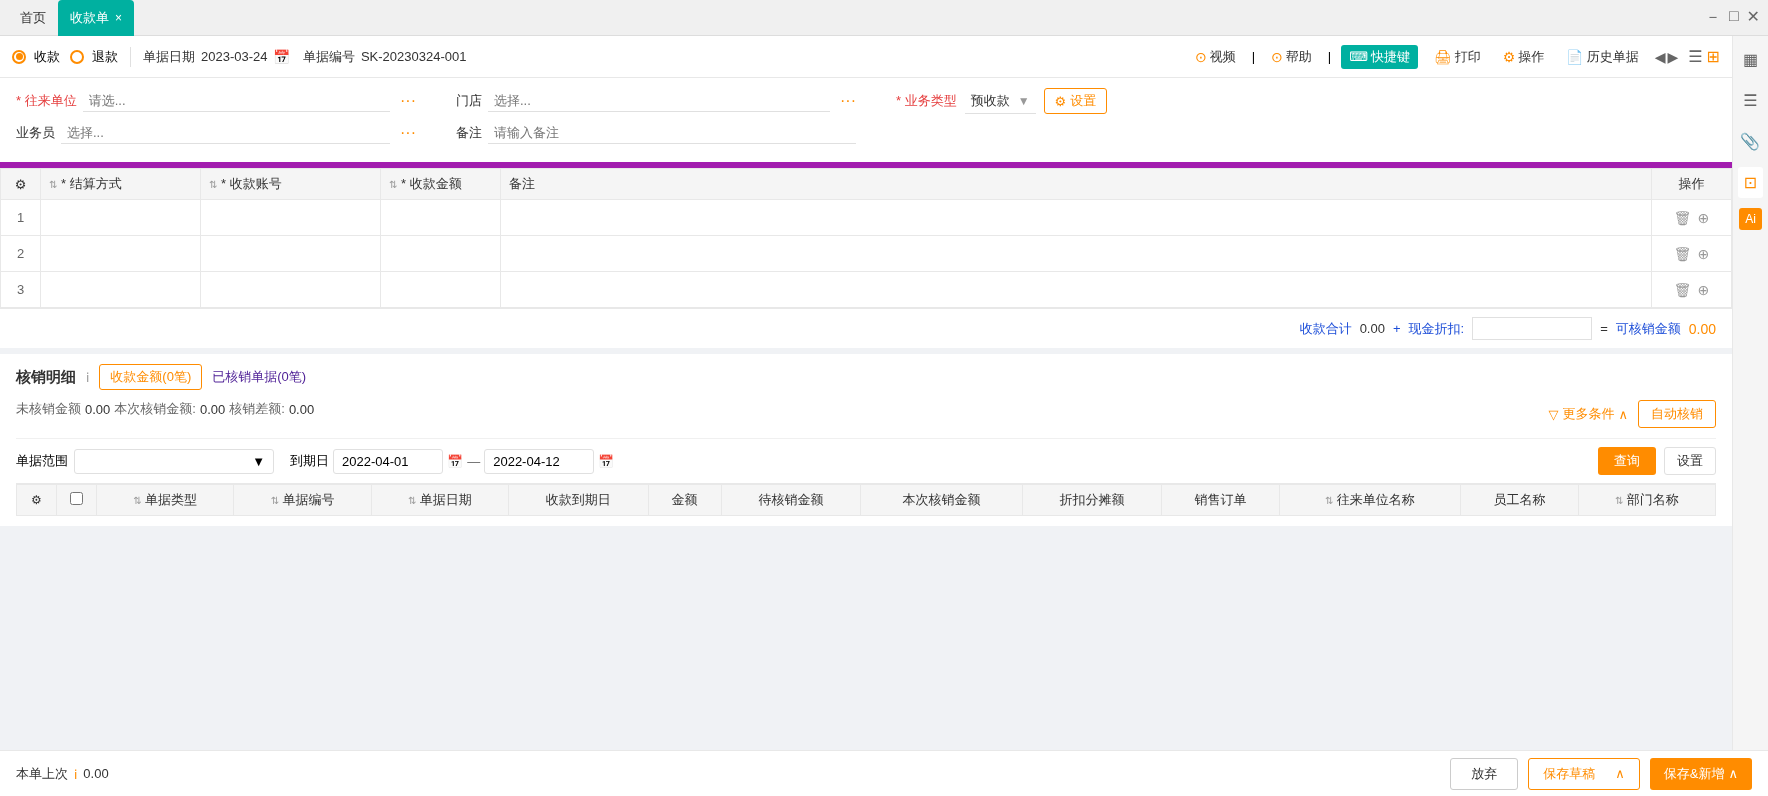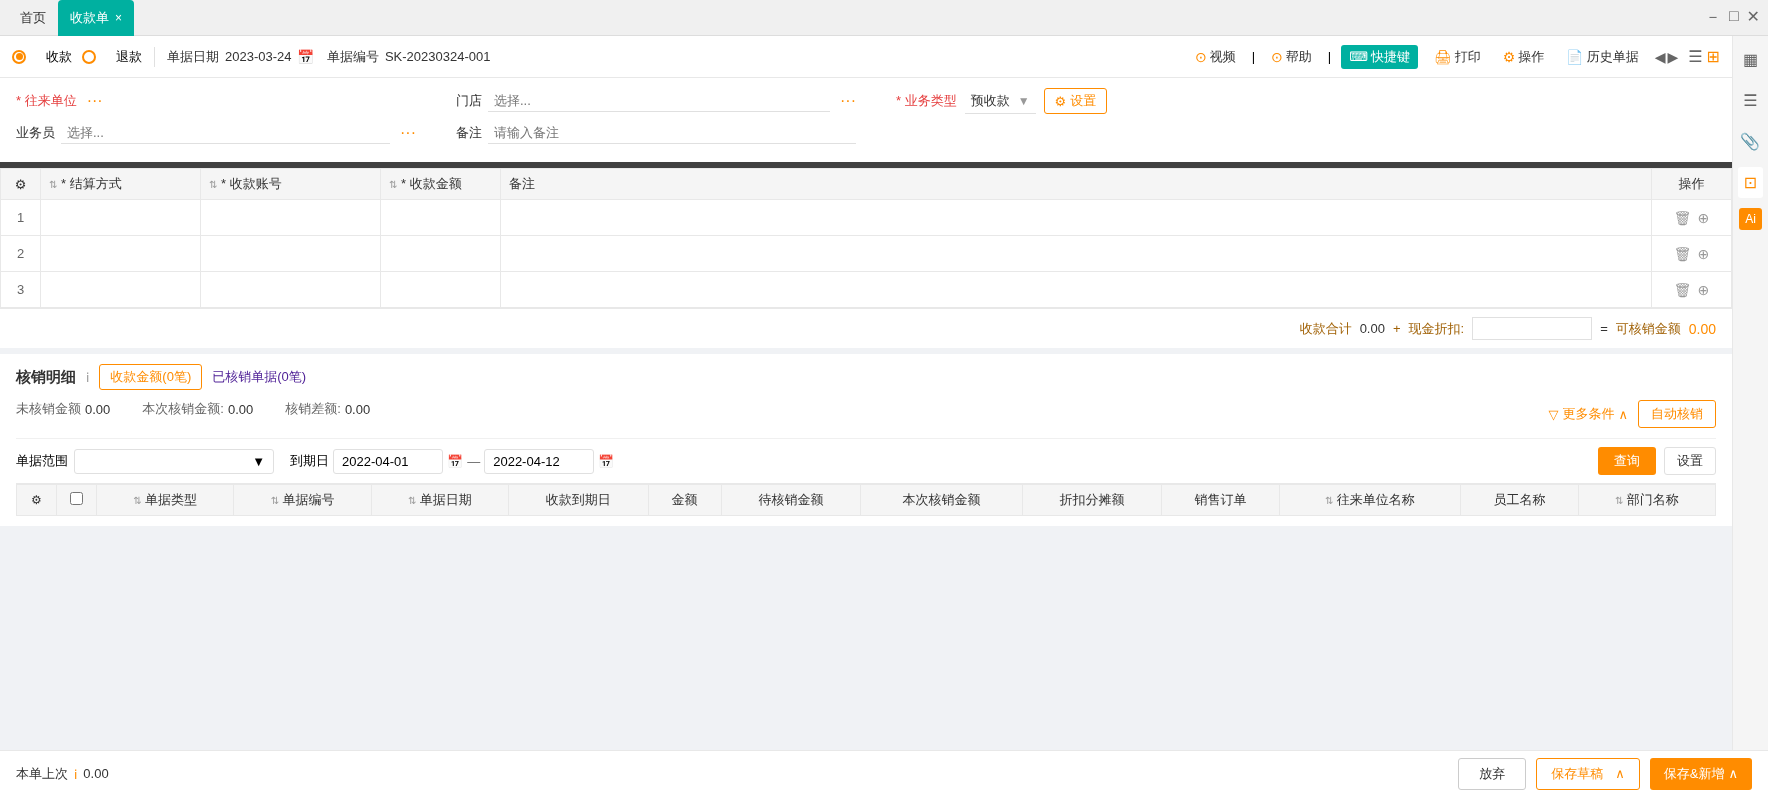--- a/index.html
+++ b/index.html
@@ -25,21 +25,21 @@
       margin-left: auto; display: flex; gap: 8px;
     }
     .window-btn { cursor: pointer; font-size: 16px; color: #666; }
 
     
     .toolbar {
       display: flex; align-items: center; background: #fff; padding: 6px 12px;
       border-bottom: 1px solid #e8e8e8; gap: 12px; height: 42px;
     }
     .radio-group { display: flex; gap: 10px; align-items: center; }
-    .radio-item { display: flex; align-items: center; gap: 20px; cursor: pointer; }
+    .radio-item { display: flex; align-items: center; gap: 8px; cursor: pointer; }
     .radio-dot {
       width: 14px; height: 14px; border-radius: 50%; border: 2px solid #ff8c00;
       display: flex; align-items: center; justify-content: center;
     }
     .radio-dot.checked::after {
       content: ''; width: 7px; height: 7px; border-radius: 50%; background: #ff8c00;
     }
     .divider-v { width: 1px; height: 20px; background: #e0e0e0; }
     .field-group { display: flex; align-items: center; gap: 6px; }
     .field-label { color: #333; white-space: nowrap; }
@@ -57,21 +57,21 @@
     }
     .nav-arrows { display: flex; gap: 2px; }
     .nav-arr { cursor: pointer; color: #666; font-size: 14px; }
     .view-btns { display: flex; align-items: center; gap: 4px; }
     .view-btn { cursor: pointer; font-size: 16px; color: #666; }
     .view-btn.active { color: #ff8c00; }
 
     
     .form-area {
       background: #fff; margin: 0; padding: 10px 16px;
-      border-bottom: 6px solid #404040;
+      border-bottom: 6px solid #a21caf;
     }
     .form-row { display: flex; align-items: center; gap: 0; margin-bottom: 8px; }
     .form-field {
       display: flex; align-items: center; flex: 1; gap: 6px;
     }
     .form-field-label { color: #e53e3e; white-space: nowrap; font-size: 13px; }
     .form-field-label.normal { color: #333; }
     .form-input {
       flex: 1; border: none; border-bottom: 1px solid #e0e0e0; padding: 3px 6px;
       color: #999; font-size: 13px; outline: none; background: transparent;
@@ -104,39 +104,39 @@
     .row-num { text-align: center; color: #666; width: 40px; }
     .action-cell { display: flex; align-items: center; gap: 6px; padding: 0 8px; justify-content: center; }
     .action-icon { cursor: pointer; color: #999; font-size: 14px; }
 
     
     .summary-row {
       display: flex; align-items: center; justify-content: flex-end;
       padding: 8px 16px; background: #fff; gap: 8px; border-top: 1px solid #e8e8e8;
       border-bottom: 6px solid #f0f2f5;
     }
-    .summary-text { color: #a16207; font-size: 13px; }
+    .summary-text { color: #1d4ed8; font-size: 13px; }
     .summary-value { color: #333; font-size: 13px; }
     .summary-input {
       border: 1px solid #e0e0e0; width: 120px; padding: 3px 6px;
       font-size: 13px; outline: none;
     }
     .summary-eq { color: #333; }
     .summary-result { color: #ff8c00; font-size: 14px; font-weight: 500; }
 
     
     .verif-section { background: #fff; padding: 10px 16px; }
     .verif-header { display: flex; align-items: center; gap: 10px; margin-bottom: 10px; }
     .verif-title { font-size: 15px; font-weight: bold; color: #333; }
     .verif-info { color: #999; font-size: 13px; cursor: pointer; }
     .verif-tab {
       padding: 3px 10px; cursor: pointer; font-size: 13px; color: #ff8c00;
       border: 1px solid #ff8c00; border-radius: 3px;
     }
-    .verif-stats { display: flex; align-items: center; gap: 32px; margin-bottom: 10px; }
+    .verif-stats { display: flex; align-items: center; gap: 4px; margin-bottom: 10px; }
     .stat-item { display: flex; align-items: center; gap: 4px; font-size: 13px; }
     .stat-label { color: #666; }
     .stat-value { color: #333; font-weight: 500; }
     .verif-actions { margin-left: auto; display: flex; align-items: center; gap: 10px; }
     .more-conditions { color: #ff8c00; cursor: pointer; font-size: 13px; display: flex; align-items: center; gap: 4px; }
     .auto-btn {
       background: #fff; border: 1px solid #ff8c00; color: #ff8c00;
       padding: 4px 12px; cursor: pointer; border-radius: 3px; font-size: 13px;
     }
 
@@ -186,21 +186,21 @@
     .bottom-info { display: flex; align-items: center; gap: 6px; font-size: 13px; color: #333; }
     .bottom-info .info-icon { color: #ff8c00; cursor: pointer; }
     .bottom-right { margin-left: auto; display: flex; gap: 10px; }
     .btn-discard {
       background: #fff; border: 1px solid #ccc; color: #333;
       padding: 6px 20px; cursor: pointer; border-radius: 3px; font-size: 13px;
     }
     .btn-save-draft {
       background: #fff; border: 1px solid #ff8c00; color: #ff8c00;
       padding: 6px 14px; cursor: pointer; border-radius: 3px; font-size: 13px;
-      display: flex; align-items: center; gap: 12px;
+      display: flex; align-items: center; gap: 20px;
     }
     .btn-save-new {
       background: #ff8c00; border: none; color: #fff;
       padding: 6px 14px; cursor: pointer; border-radius: 3px; font-size: 13px;
       display: flex; align-items: center; gap: 4px;
     }
 
     
     .right-sidebar {
       position: fixed; right: 0; top: 36px; width: 36px; height: calc(796px - 36px);
@@ -290,20 +290,21 @@
         <span class="view-btn active">⊞</span>
       </div>
     </div>
   </div>
 
   <div class="form-area">
     <div class="form-row">
 
       <div class="form-field" style="max-width: 400px;">
         <span class="form-field-label">* <span>往来单位</span></span>
+        <input class="form-input" type="text" placeholder="请选..." style="">
         <span class="more-btn">···</span>
       </div>
 
       <div class="form-field" style="max-width: 400px; margin-left: 40px;">
         <span class="form-field-label normal">门店</span>
         <input class="form-input" type="text" placeholder="选择..." style="">
         <span class="more-btn">···</span>
       </div>
 
       <div class="form-field" style="margin-left: 40px; flex: 0 0 auto; gap: 8px;">

